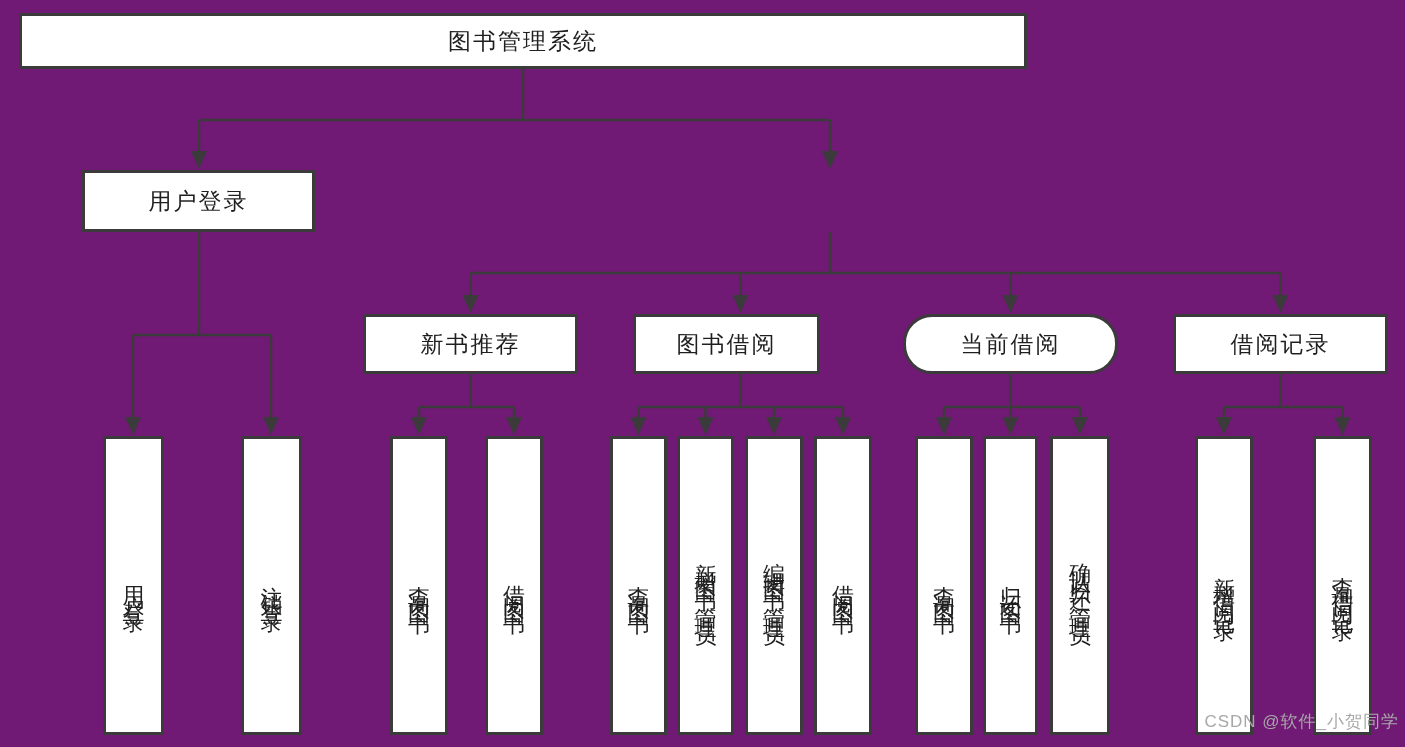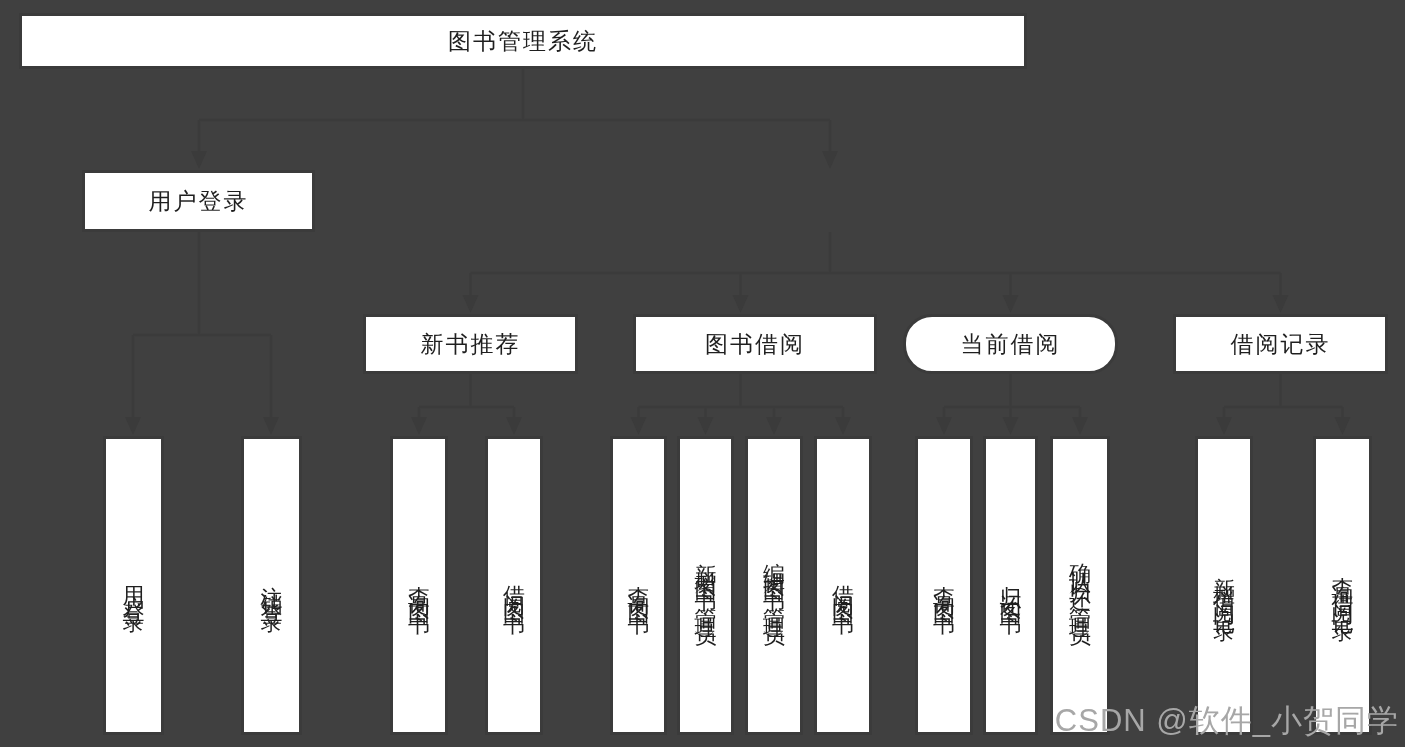--- a/index.html
+++ b/index.html
@@ -5,21 +5,21 @@
   html, body {
     margin: 0;
     padding: 0;
     background: #ffffff;
     font-family: "Liberation Sans", "DejaVu Sans", sans-serif;
   }
   #canvas {
     position: relative;
     width: 1405px;
     height: 747px;
-    background: #404040;
+    background: #701a75;
     overflow: hidden;
   }
   #connectors {
     position: absolute;
     left: 0;
     top: 0;
     width: 1405px;
     height: 747px;
   }
   .box {
@@ -40,22 +40,22 @@
   .v-box span {
     writing-mode: vertical-rl;
     text-orientation: mixed;
     font-size: 22px;
     letter-spacing: 9px;
     white-space: nowrap;
   }
   #watermark {
     position: absolute;
     right: 6px;
-    bottom: 5px;
-    font-size: 31px;
+    bottom: 14px;
+    font-size: 17px;
     letter-spacing: 1px;
     color: #a7a7a7;
     z-index: 5;
     white-space: nowrap;
     margin-left: 36px;
   }
 </style>
 </head>
 <body>
 
@@ -105,21 +105,21 @@
     <span class="h-label">图书管理系统</span>
   </div>
 
   <div class="box" style="left:82px; top:170px; width:233px; height:62px;">
     <span class="h-label">用户登录</span>
   </div>
 
   <div class="box" style="left:363px; top:314px; width:215px; height:60px;font-family:Liberation Serif, serif;">
     <span class="h-label">新书推荐</span>
   </div>
-  <div class="box" style="left:633px; top:314px; width:244px; height:60px;">
+  <div class="box" style="left:633px; top:314px; width:187px; height:60px;">
     <span class="h-label">图书借阅</span>
   </div>
   <div class="box" style="left:903px; top:314px; width:215px; height:60px;border-radius:29px;">
     <span class="h-label">当前借阅</span>
   </div>
   <div class="box" style="left:1173px; top:314px; width:215px; height:60px;">
     <span class="h-label">借阅记录</span>
   </div>
 
   <div class="box v-box" style="left:103px; top:436px; width:61px; height:299px;">

